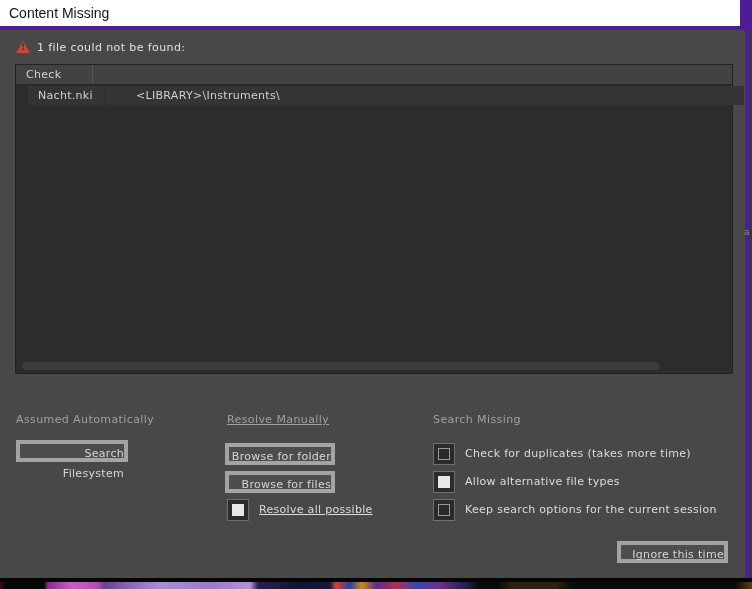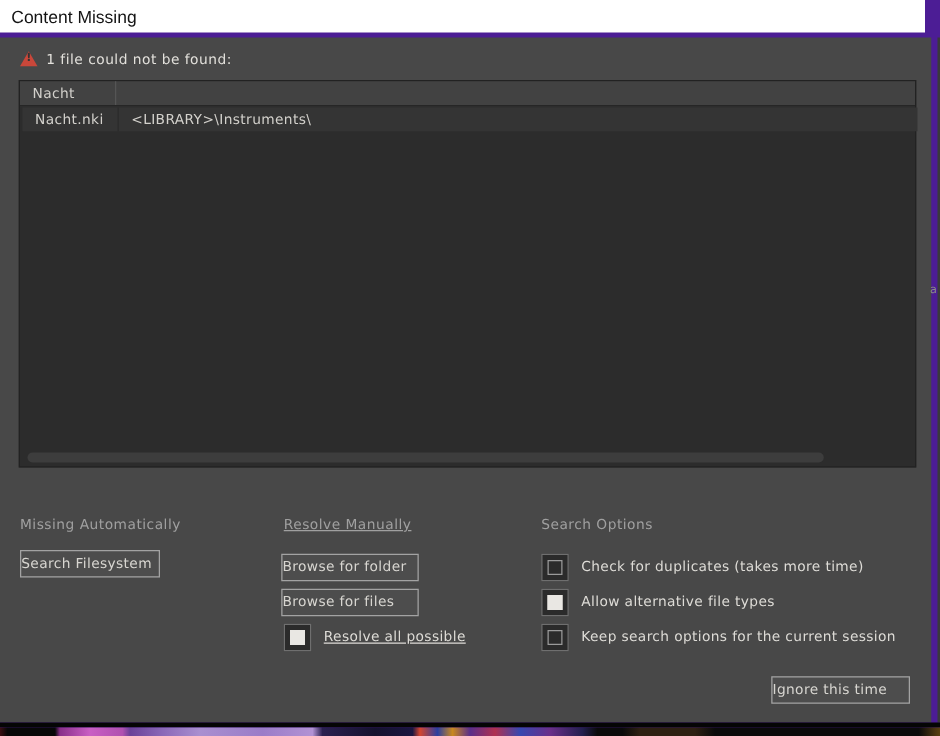--- a/index.html
+++ b/index.html
@@ -23,33 +23,33 @@
   .warn-icon .tri{position:absolute;left:0;top:0;width:0;height:0;
     border-left:7px solid transparent;border-right:7px solid transparent;border-bottom:12px solid #c9473a;}
   .warn-icon .tri::after{content:"!";position:absolute;left:-2px;top:1px;font-size:9px;line-height:11px;
     font-weight:bold;color:#343434;}
   .warn-text{position:absolute;left:37px;top:41px;font-size:11px;letter-spacing:.4px;color:#e3e1dc;}
   
   .table{position:absolute;left:15px;top:64px;width:718px;height:310px;background:#2c2c2c;
     border:1px solid #222222;box-sizing:border-box;}
   .thead{position:absolute;left:0;top:0;width:100%;height:20px;background:#424242;
     border-bottom:1px solid #262626;box-sizing:border-box;display:flex;}
-  .trow{position:absolute;left:2px;top:21px;width:100%;height:19px;background:#343434;display:flex;}
+  .trow{position:absolute;left:12px;top:21px;width:100%;height:19px;background:#343434;display:flex;gap:21px;}
   .cell{font-size:11px;letter-spacing:.3px;color:#d3d1cc;line-height:19px;padding-left:10px;
     white-space:nowrap;overflow:hidden;box-sizing:border-box;}
   .thead .cell{line-height:19px;}
   .col-file{width:77px;flex:none;}
   .thead .col-file{border-right:1px solid #555555;}
   .trow .col-file{border-right:1px solid #2a2a2a;}
   .col-path{flex:1;}
   .hscroll{position:absolute;left:6px;bottom:3px;width:637px;height:8px;background:#3d3d3d;border-radius:4px;}
   
   .sec-label{position:absolute;font-size:11px;letter-spacing:.4px;color:#a0a0a0;}
-  .btn{position:absolute;height:22px;background:#4d4d4d;border:1px solid #a3a3a3;box-sizing:border-box;
-    font-size:11px;letter-spacing:.3px;color:#d8d6d1;text-align:left;line-height:20px;cursor:default;}
+  .btn{position:absolute;height:22px;background:#4d4d4d;border:4px solid #a3a3a3;box-sizing:border-box;
+    font-size:11px;letter-spacing:.3px;color:#d8d6d1;text-align:right;line-height:20px;cursor:default;}
   .cb{position:absolute;width:22px;height:22px;background:#2b2b2b;border:1px solid #6f6f6f;box-sizing:border-box;}
   .cb .inner{position:absolute;left:4px;top:4px;width:10px;height:10px;border:1px solid #9a9a9a;background:transparent;}
   .cb.checked .inner{background:#e9e7e3;border-color:#e9e7e3;}
   .cb-label{position:absolute;font-size:11px;letter-spacing:.3px;color:#dedcd7;line-height:22px;}
   
   .bottom-line{position:absolute;left:0;top:578px;width:752px;height:4px;background:#050505;}
   .artwork{position:absolute;left:0;top:582px;width:752px;height:7px;
     background:linear-gradient(90deg,
       #3a0f12 0px,#070707 6px,#070707 44px,
       #8a2f8a 48px,#c95fc4 72px,#b050b0 98px,
@@ -72,41 +72,41 @@
   <div class="right-sliver"></div>
   <span class="bg-fragment">a</span>
 
   <span class="warn-icon">
       <span class="tri"></span>
     </span>
   <span class="warn-text">1 file could not be found:</span>
 
   <div class="table">
     <div class="thead">
-      <div class="cell col-file">Nacht</div>
+      <div class="cell col-file">Check</div>
     </div>
     <div class="trow">
       <div class="cell col-file">Nacht.nki</div>
       <div class="cell col-path">&lt;LIBRARY&gt;\Instruments\</div>
     </div>
     <div class="hscroll"></div>
   </div>
 
-  <span class="sec-label" style="left:16px;top:413px;">Missing Automatically</span>
+  <span class="sec-label" style="left:16px;top:413px;">Assumed Automatically</span>
   <div class="btn" style="left:16px;top:440px;width:112px;">Search Filesystem</div>
 
   <span class="sec-label" style="left:227px;top:413px;text-decoration:underline;">Resolve Manually</span>
   <div class="btn" style="left:225px;top:443px;width:110px;">Browse for folder</div>
   <div class="btn" style="left:225px;top:471px;width:110px;">Browse for files</div>
   <div class="cb checked" style="left:227px;top:499px;">
       <span class="inner"></span>
     </div>
   <span class="cb-label" style="left:259px;top:499px;text-decoration:underline;">Resolve all possible</span>
 
-  <span class="sec-label" style="left:433px;top:413px;">Search Options</span>
+  <span class="sec-label" style="left:433px;top:413px;">Search Missing</span>
 
   <div class="cb" style="left:433px;top:443px;">
       <span class="inner"></span>
     </div>
   <span class="cb-label" style="left:465px;top:443px;">Check for duplicates (takes more time)</span>
 
   <div class="cb checked" style="left:433px;top:471px;">
       <span class="inner"></span>
     </div>
   <span class="cb-label" style="left:465px;top:471px;">Allow alternative file types</span>

